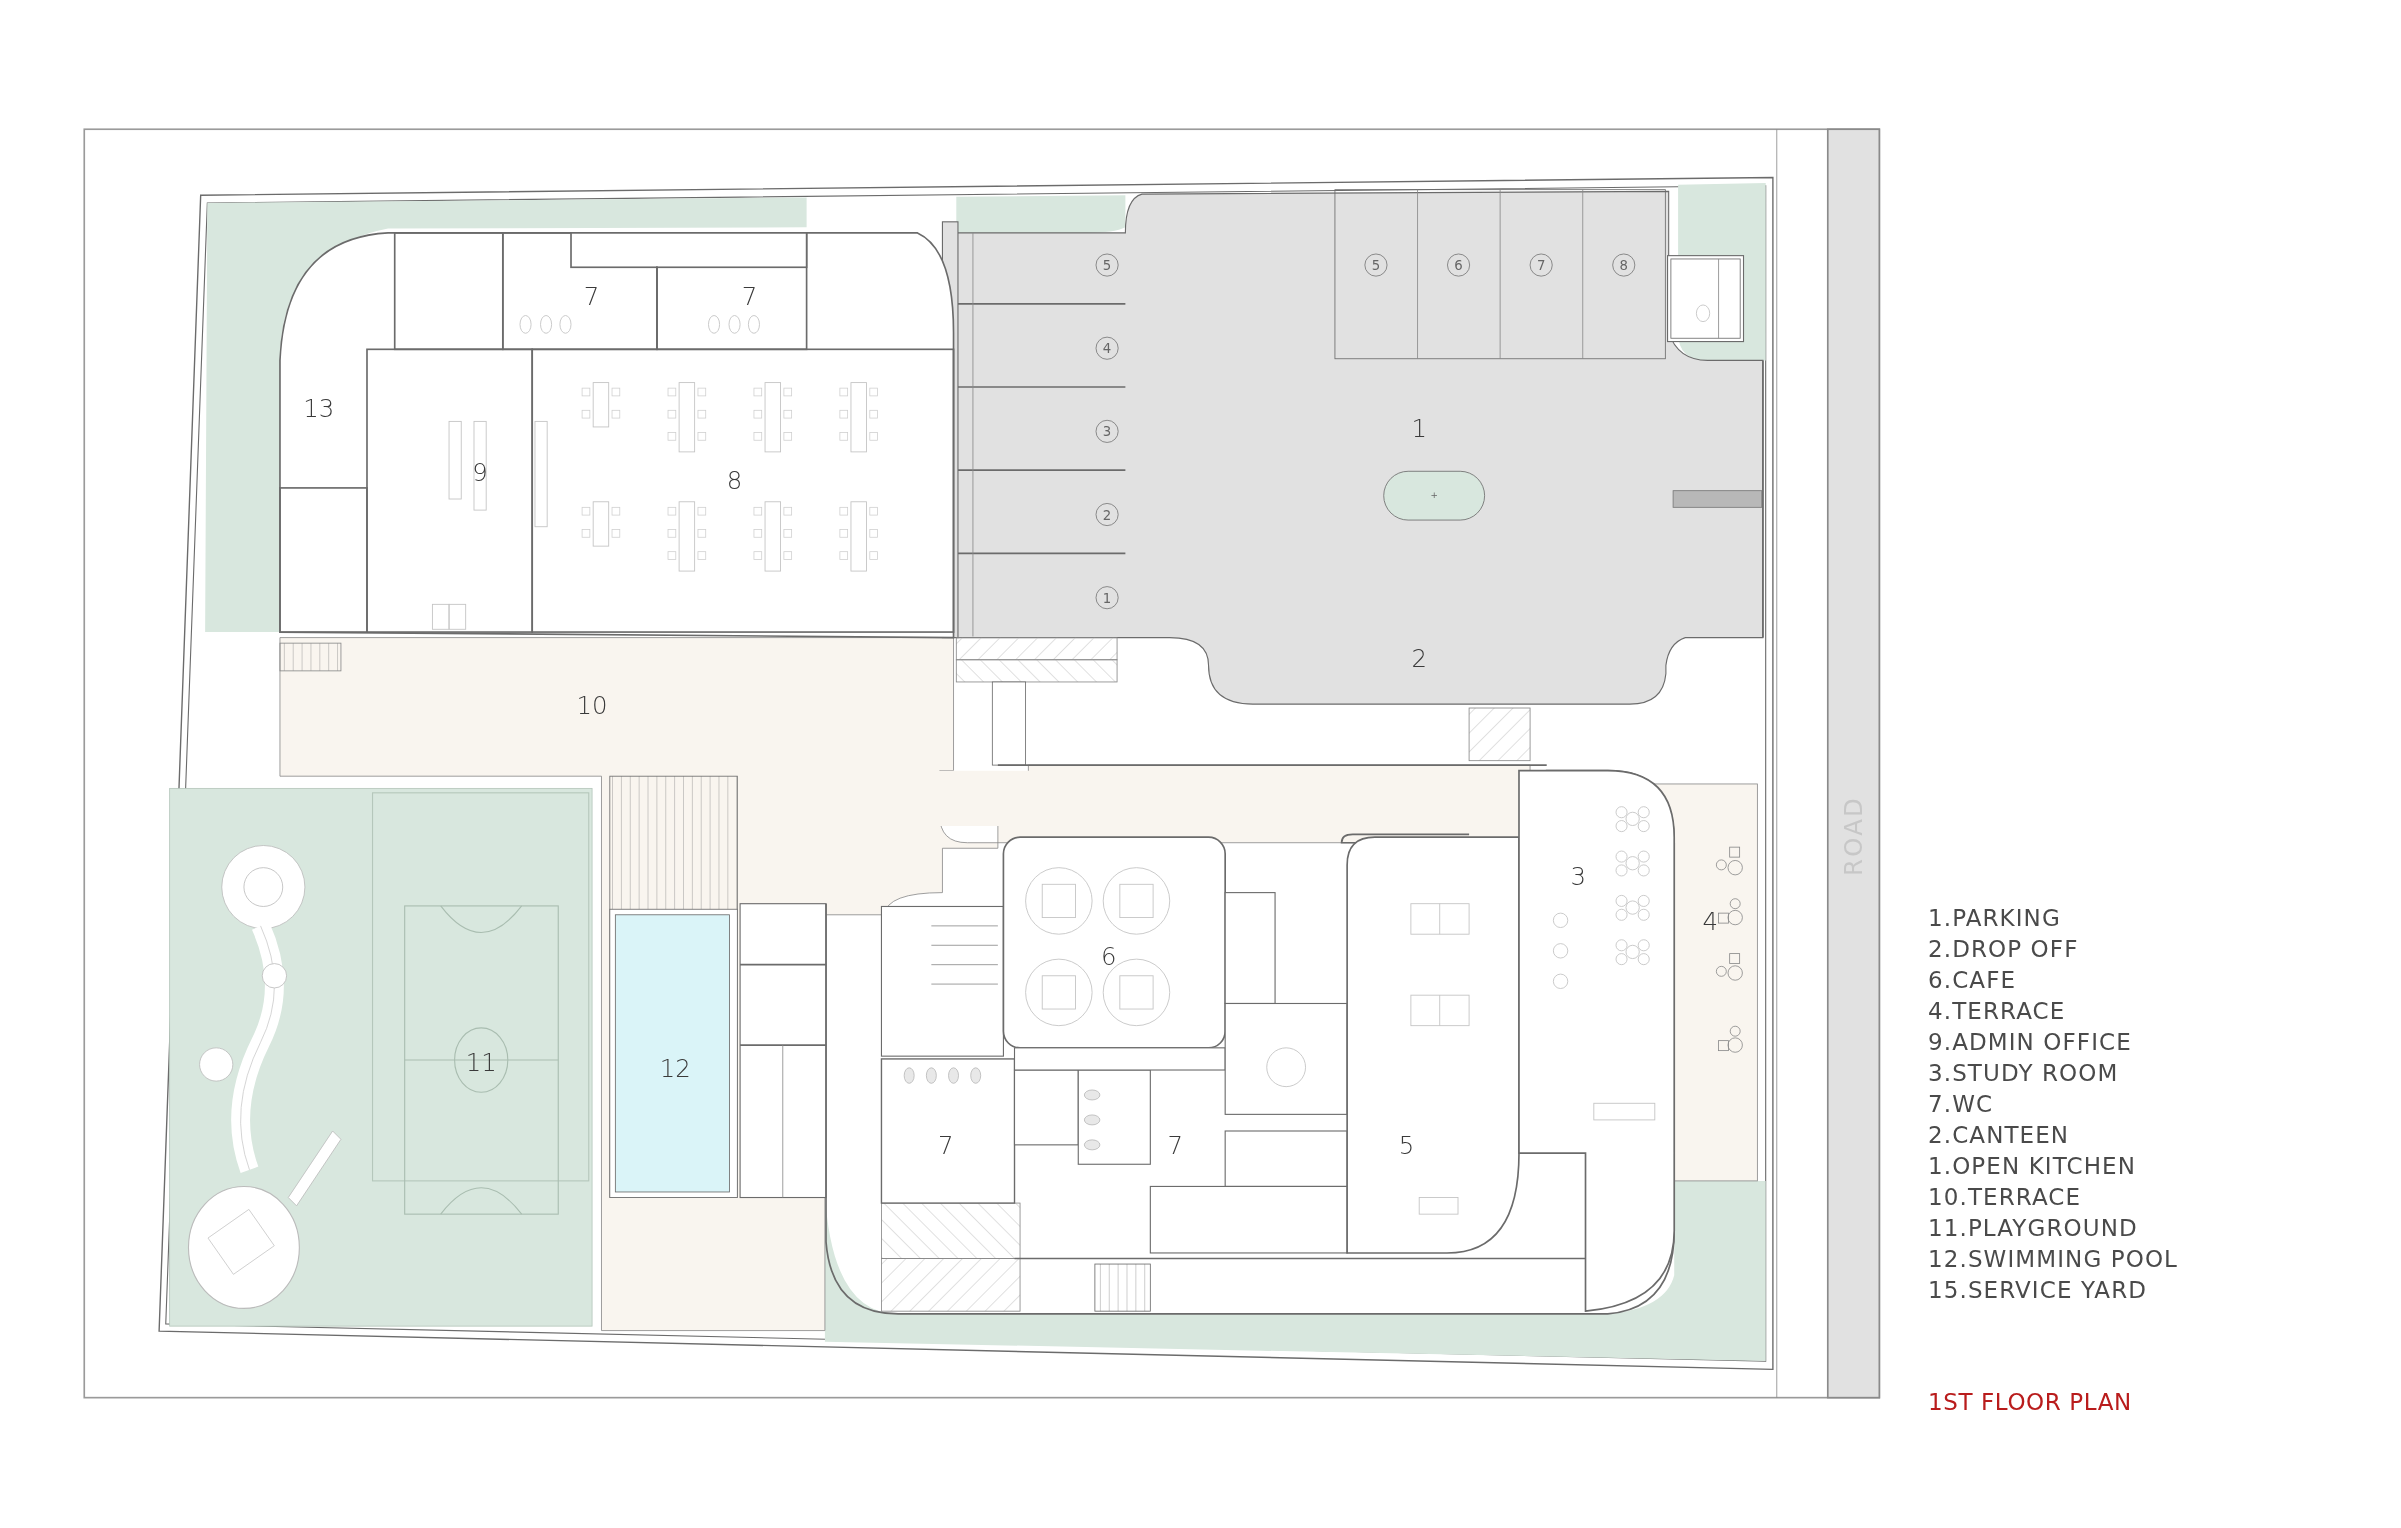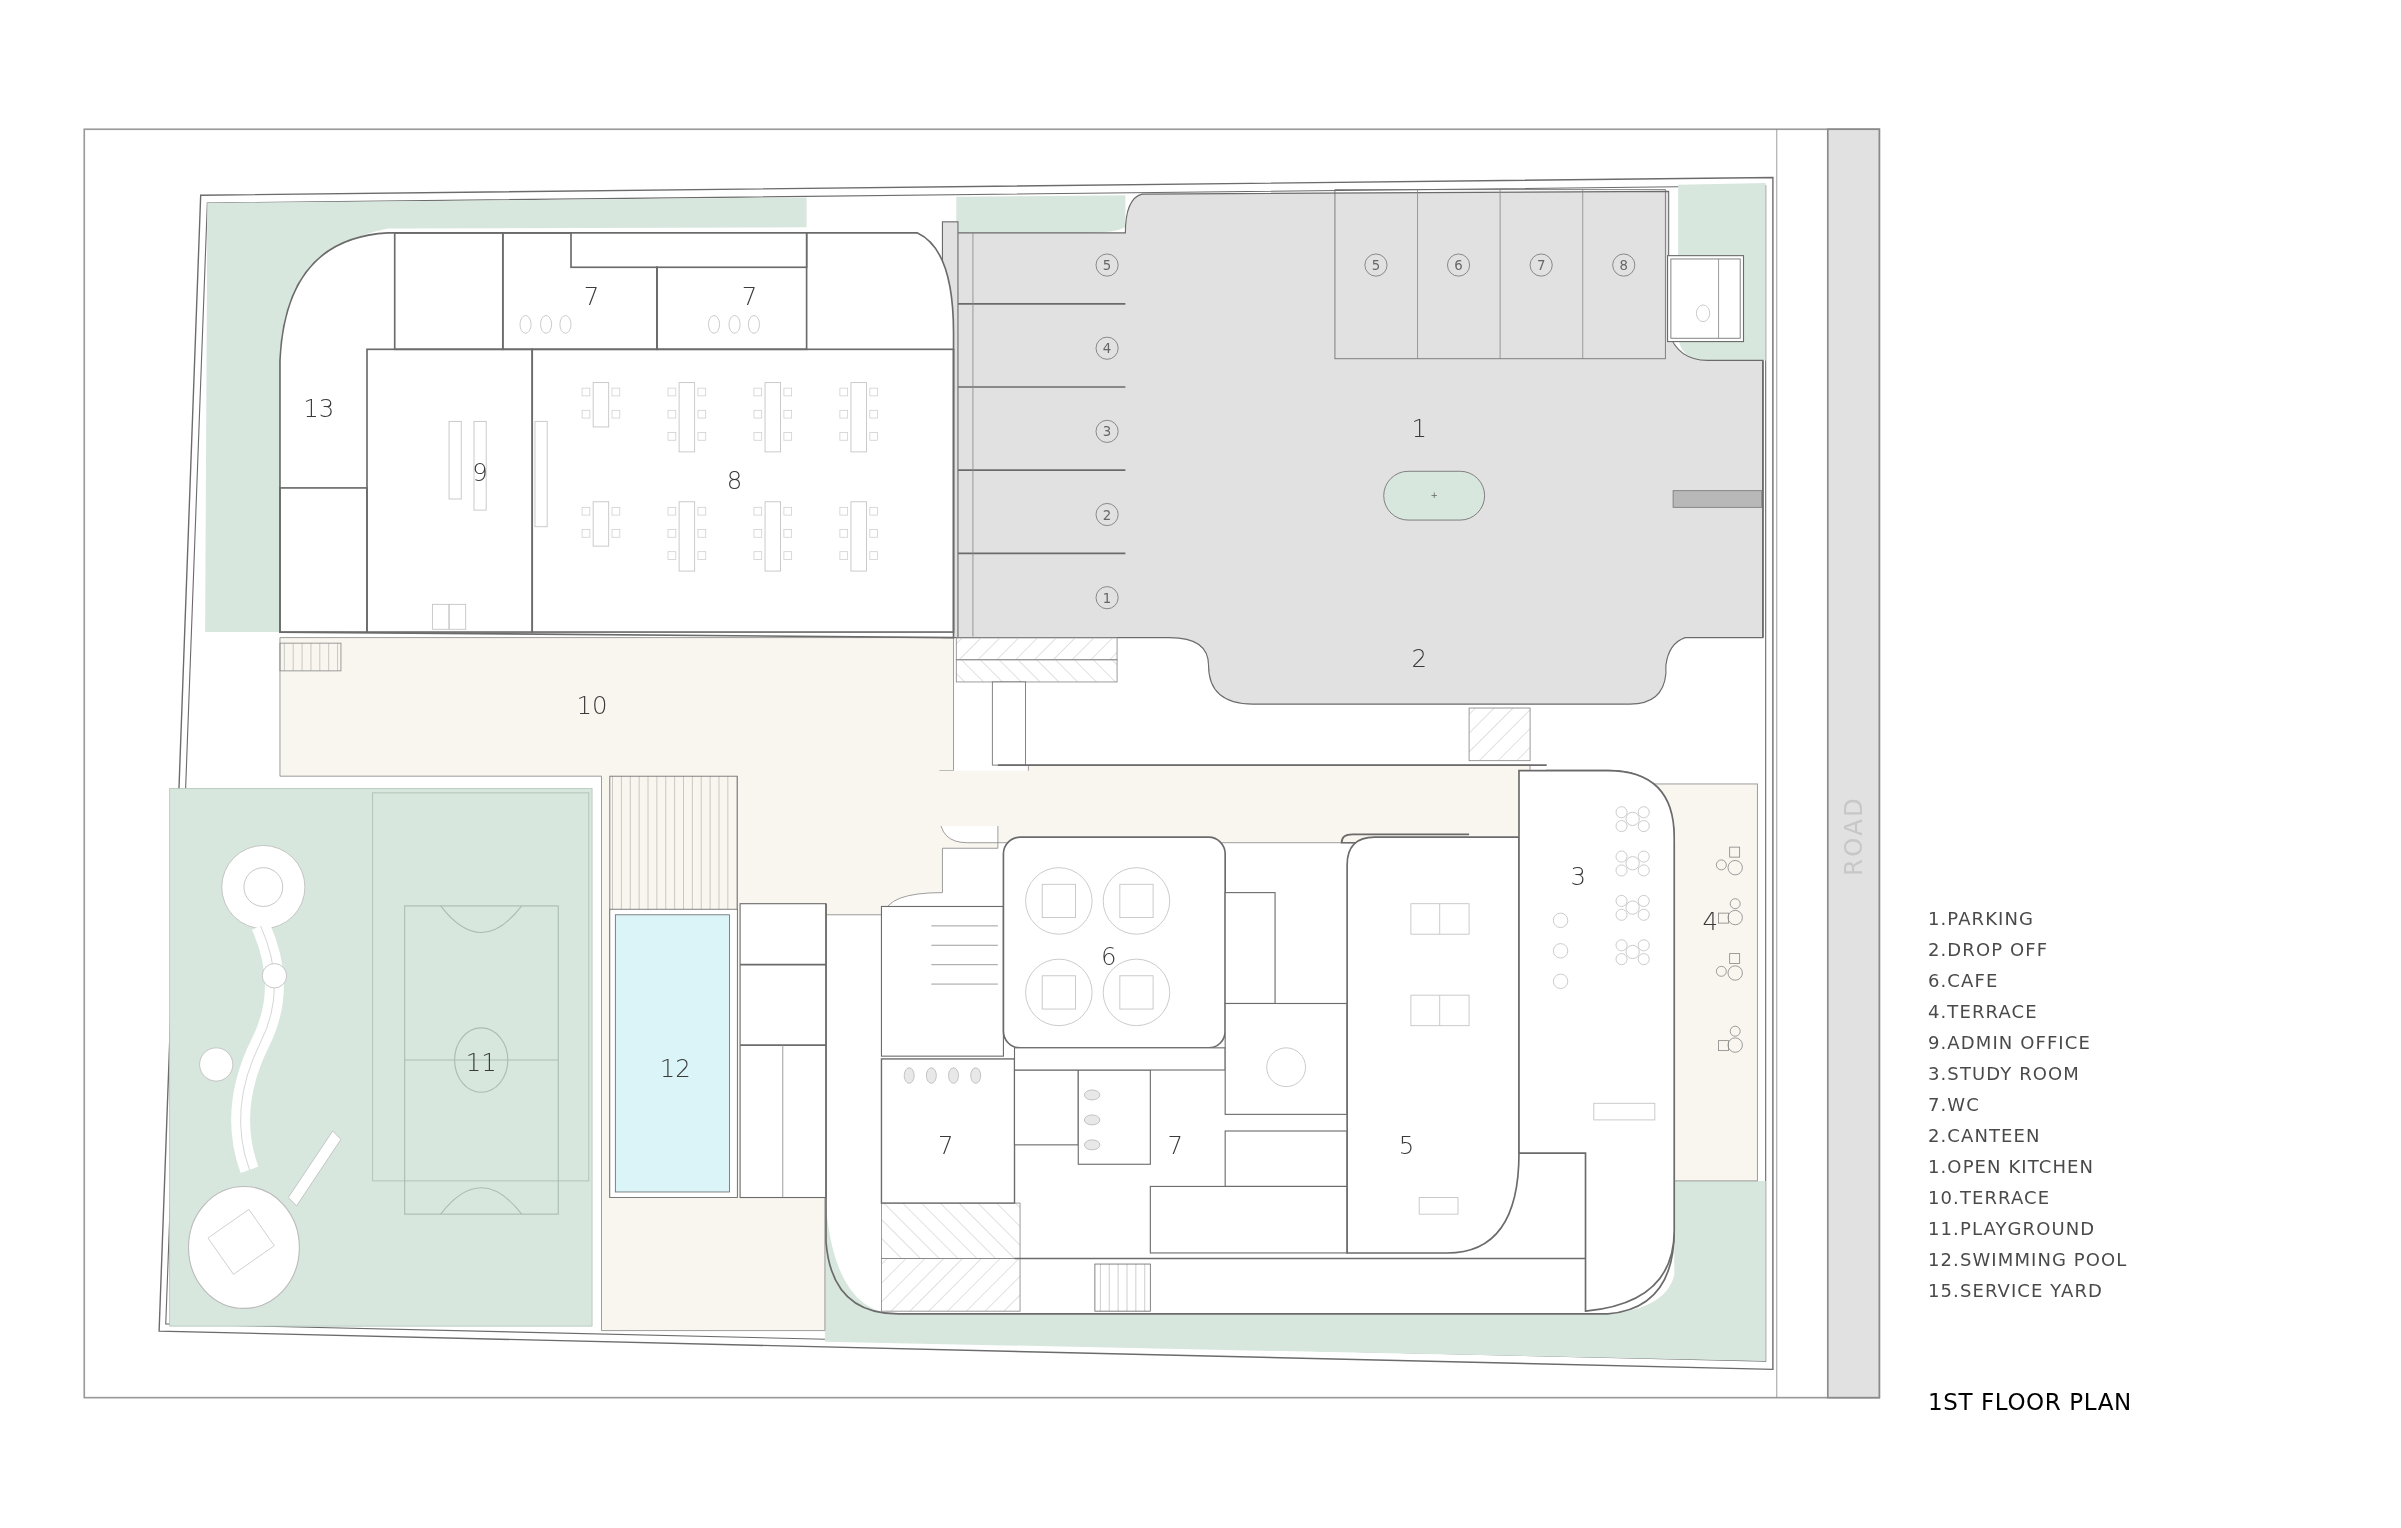--- a/index.html
+++ b/index.html
@@ -4,23 +4,23 @@
 <style>
   html, body { margin: 0; padding: 0; background: #ffffff; }
   body { width: 2401px; height: 1528px; position: relative; overflow: hidden; font-family: "DejaVu Sans", sans-serif; }
   svg#plan { position: absolute; left: 0; top: 0; }
   .room-label { font-family: "DejaVu Sans", sans-serif; font-size: 44px; fill: #3a3a3a; font-weight: 300; text-anchor: middle; dominant-baseline: middle; }
   .spot-label { font-family: "DejaVu Sans", sans-serif; font-size: 24px; fill: #666; text-anchor: middle; dominant-baseline: middle; }
   .road-label { font-family: "DejaVu Sans", sans-serif; font-size: 44px; fill: #c7c7c7; letter-spacing: 4px; }
   .wall { fill: none; stroke: #6b6b6b; stroke-width: 3; }
   .thin { fill: none; stroke: #8a8a8a; stroke-width: 1.5; }
   .furn { fill: none; stroke: #c4c4c4; stroke-width: 1.6; }
-  .legend { position: absolute; left: 1928px; top: 903px; font-family: "DejaVu Sans", sans-serif; color: #4a4a4a; font-size: 18px; line-height: 31px; letter-spacing: 1.1px; }
+  .legend { position: absolute; left: 1928px; top: 903px; font-family: "DejaVu Sans", sans-serif; color: #4a4a4a; font-size: 23px; line-height: 31px; letter-spacing: 1.1px; }
   .legend div { white-space: nowrap; }
-  .plan-title { position: absolute; left: 1928px; top: 1389px; font-family: "DejaVu Sans", sans-serif; color: #000000; font-size: 23px; letter-spacing: 0.6px; }
+  .plan-title { position: absolute; left: 1928px; top: 1389px; font-family: "DejaVu Sans", sans-serif; color: #b91c1c; font-size: 23px; letter-spacing: 0.6px; }
 </style>
 </head>
 <body>
 
 <svg id="plan" width="2401" height="1528" viewBox="0 0 4331 2756" xmlns="http://www.w3.org/2000/svg">
   <defs>
     <pattern id="hatchA" patternUnits="userSpaceOnUse" width="24" height="24" patternTransform="rotate(45)">
       <line x1="0" y1="0" x2="0" y2="24" stroke="#c8c8c8" stroke-width="2"></line>
     </pattern>
     <pattern id="hatchB" patternUnits="userSpaceOnUse" width="24" height="24" patternTransform="rotate(-45)">

